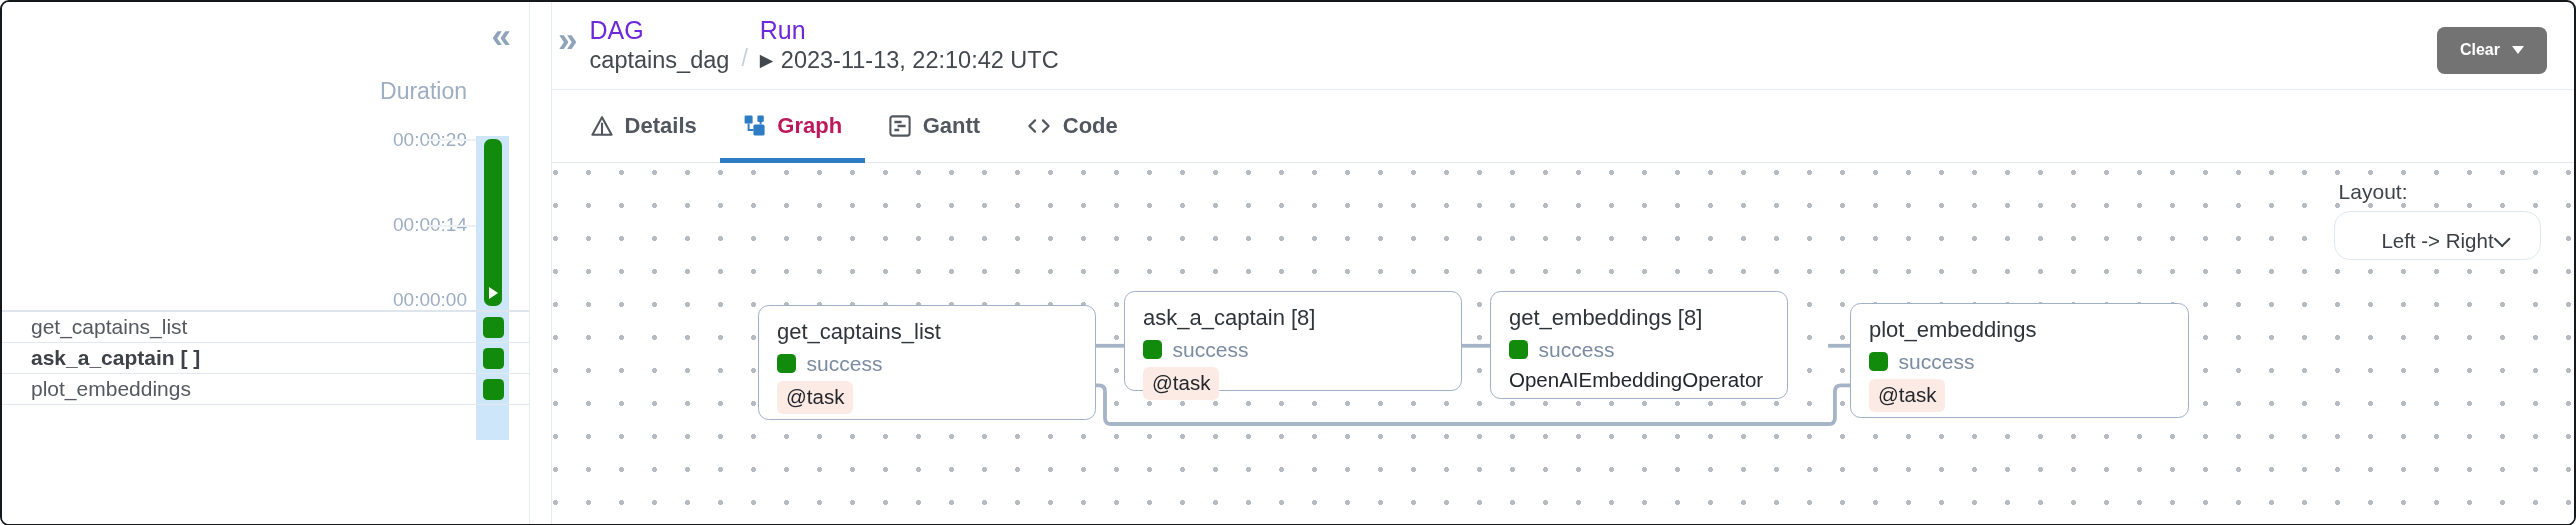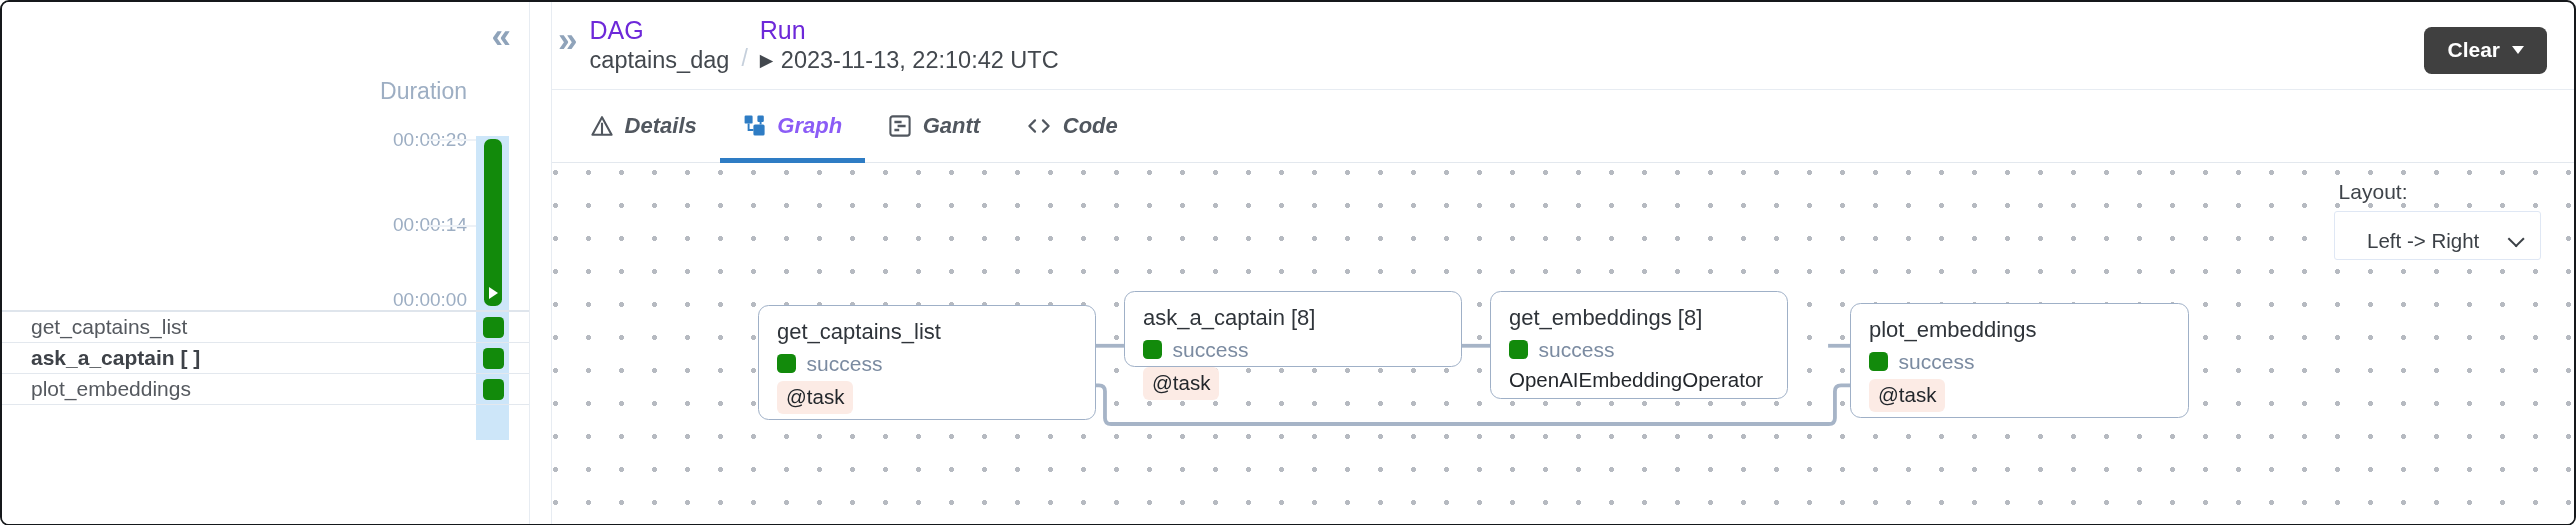--- a/index.html
+++ b/index.html
@@ -32,49 +32,49 @@
   .header { height:88px; flex:none; border-bottom:1.5px solid #e7ecf2; display:flex; align-items:center; padding:0 27px 0 4.6px; }
   .expand-btn { font-size:35px; font-weight:700; color:#8fa3ba; cursor:pointer; line-height:1; margin:0 12px 13.7px 1.5px; align-self:center; }
   .crumbs { display:flex; align-items:flex-end; gap:12px; }
   .crumb { display:flex; flex-direction:column; gap:1.5px; }
   .crumb-label { font-size:25px; font-weight:400; color:#6d28d9; line-height:1.15; }
   .crumb-value { font-size:23.5px; font-weight:400; color:#43484e; line-height:1.25; display:flex; align-items:center; }
   .crumb-sep { font-size:23px; color:#c6d0dc; padding-bottom:3px; }
   .run-play { font-size:17.5px; color:#43484e; margin-right:7.6px; }
   .header-spacer { flex:1; }
   .hdr-buttons { display:flex; gap:13.7px; }
-  .btn { background:#404040; color:#fff; font-weight:700; font-size:21px; font-family:"Liberation Sans",sans-serif; height:47px; border-radius:7.6px; padding:0 23px; display:flex; align-items:center; gap:12px; border:none; cursor:pointer;margin-top:9px; }
+  .btn { background:#737373; color:#fff; font-weight:700; font-size:16px; font-family:"Liberation Sans",sans-serif; height:47px; border-radius:7.6px; padding:0 23px; display:flex; align-items:center; gap:12px; border:none; cursor:pointer;margin-top:9px; }
   .btn-caret { width:0; height:0; border-left:6.8px solid transparent; border-right:6.8px solid transparent; border-top:8.4px solid #fff; }
 
   .tabbar { height:73px; flex:none; border-bottom:1.5px solid #e3e8ee; display:flex; align-items:stretch; padding-left:15px; position:relative; }
-  .tab { display:flex; align-items:center; gap:10.6px; padding:0 23px; font-size:22px; font-weight:700; color:#51575f; position:relative; cursor:pointer;font-style:italic; }
-  .tab.active { color:#8b5cf6;align-items:center; }
+  .tab { display:flex; align-items:center; gap:10.6px; padding:0 23px; font-size:22px; font-weight:700; color:#51575f; position:relative; cursor:pointer; }
+  .tab.active { color:#be185d;align-items:center; }
   .tab.active::after { content:""; position:absolute; left:0; right:0; bottom:-1.5px; height:5.3px; background:#2e7cc4; }
   .tab svg { flex:none; }
 
   .canvas { flex:1; position:relative; overflow:hidden; background-color:#fff;
     background-image: radial-gradient(circle, #b6bac1 2.3px, transparent 2.7px);
     background-size: 33px 33px; background-position: 20px 26px; }
 
   .layout-panel { position:absolute; top:16.7px; right:33px; }
   .layout-label { font-size:21px; color:#3f444a; margin-bottom:7.6px; margin-left:4.6px; }
-  .layout-select { width:207px; height:49px; background:#fff; border:1.5px solid #dfe7f4; border-radius:3px; display:flex; align-items:center; justify-content:space-between; padding:11px 20px 0 32px; font-size:20.5px; color:#3b4046; cursor:pointer; }
+  .layout-select { width:207px; height:49px; background:#fff; border:1.5px solid #dfe7f4; border-radius:16px; display:flex; align-items:center; justify-content:center; padding:11px 20px 0 32px; font-size:20.5px; color:#3b4046; cursor:pointer; }
   .sel-chevron { width:12px; height:12px; border-right:2.3px solid #3b4046; border-bottom:2.3px solid #3b4046; transform:rotate(45deg) translateY(-3px); }
 
   .edges-svg { position:absolute; left:0; top:0; width:100%; height:100%; pointer-events:none; }
 
   .node { position:absolute; background:#fff; border:1.5px solid #9fb0c7; border-radius:10.6px; padding:12px 18px; display:flex; flex-direction:column; gap:5.3px; cursor:pointer; }
   .node-title { font-size:22px; color:#2f343a; line-height:1.3; }
   .node-status { display:flex; align-items:center; gap:10.6px; font-size:21px; color:#7b8ba1; }
   .status-square { width:19px; height:19px; border-radius:4.6px; background:#128a0b; flex:none; }
   .node-op { font-size:20.5px; color:#23272c; align-self:flex-start; line-height:1.3; }
   .node-op.badge { background:#fcebe5; border-radius:6px; padding:3px 9px; }
 
   .n0 { left:206px; top:142px; width:338px; height:115px; }
-  .n1 { left:572px; top:128px; width:338px; height:76px; }
+  .n1 { left:572px; top:128px; width:338px; height:100px; }
   .n2 { left:938px; top:128px; width:298px; height:108px; }
   .n3 { left:1298px; top:140px; width:339px; height:115px; }
 </style>
 </head>
 <body>
 
 <div class="frame">
 
   <div class="sidebar">
     <div class="collapse-btn">«</div>

